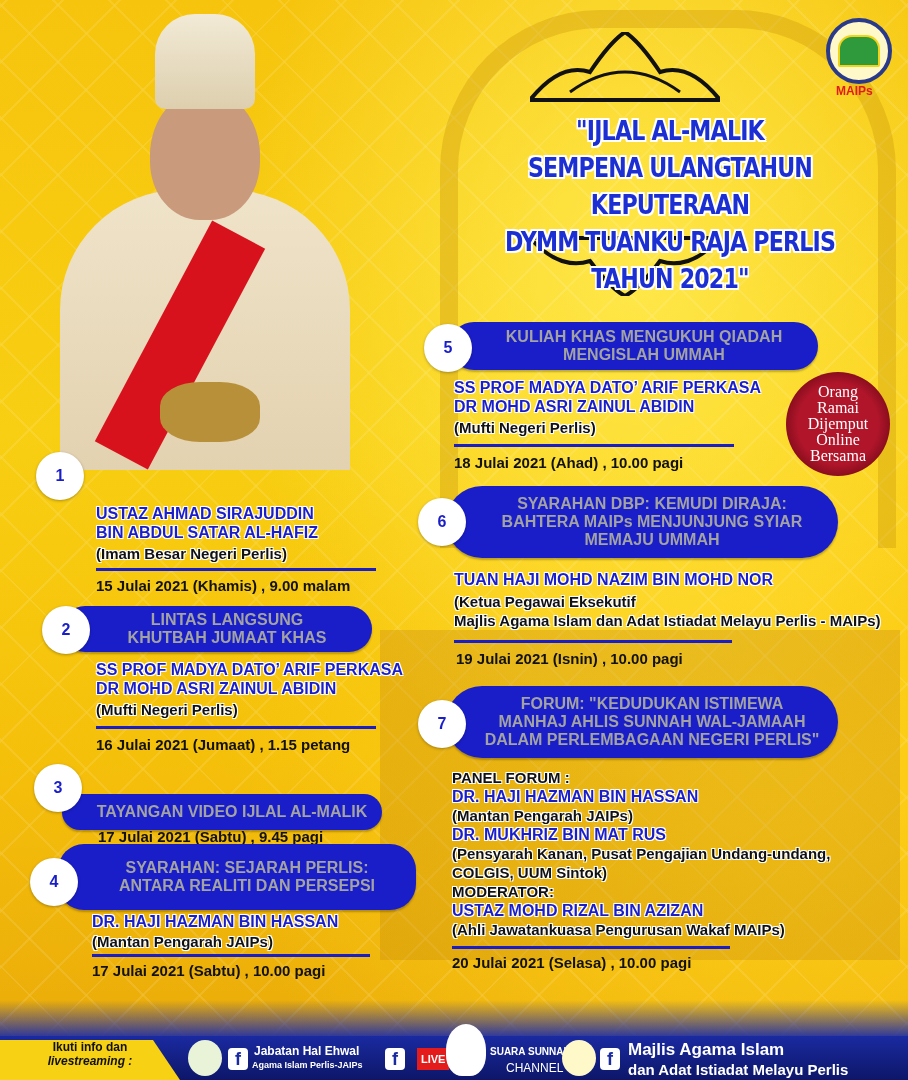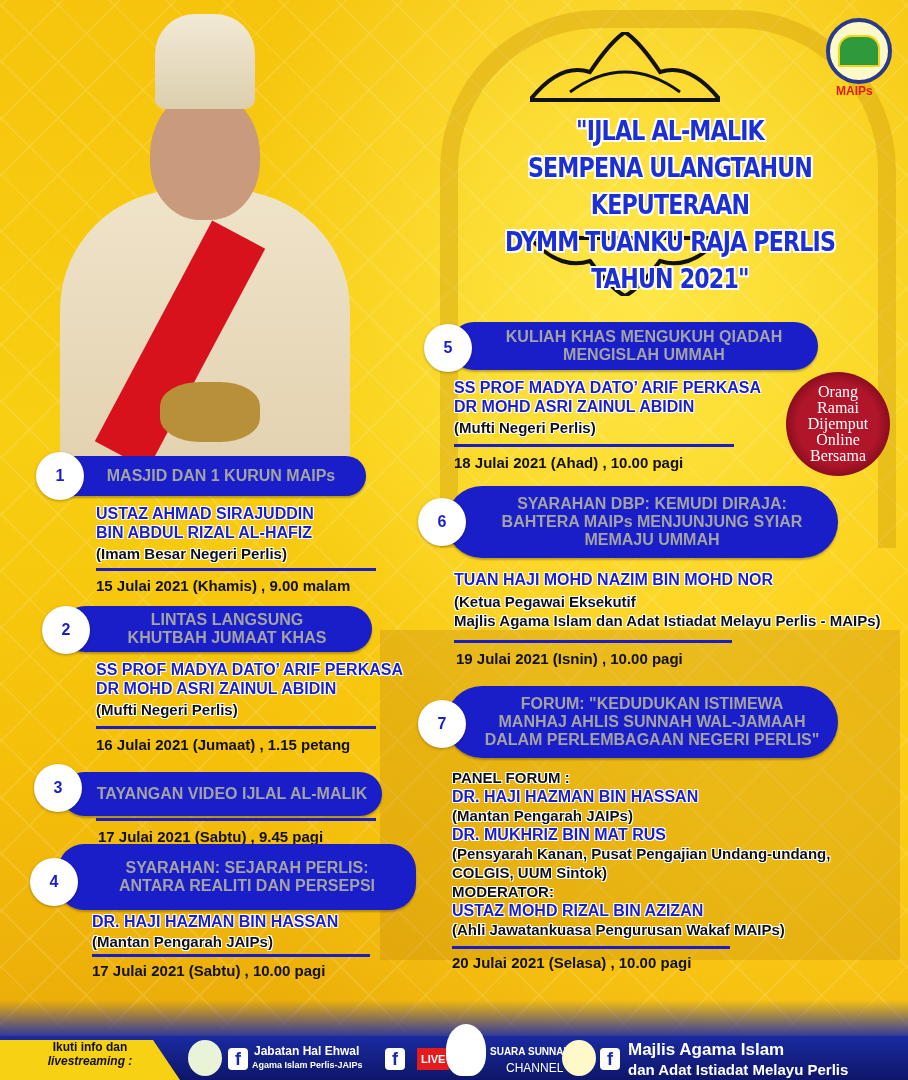--- a/index.html
+++ b/index.html
@@ -81,46 +81,43 @@
   <div class="seal">
     <div>
       <div>Orang</div>
       <div>Ramai</div>
       <div>Dijemput</div>
       <div>Online</div>
       <div>Bersama</div>
     </div>
   </div>
 
-  <div class="pill" style="left:56px;top:456px;width:290px;height:40px;padding-left:20px;">
-      <span>MASJID DAN 1 KURUN MAIPs</span>
-    </div>
   <div class="num" style="left:36px;top:452px;">1</div>
   <div class="speaker" style="left:96px;top:504px;">
       <div>USTAZ AHMAD SIRAJUDDIN</div>
-      <div>BIN ABDUL RIZAL AL-HAFIZ</div>
+      <div>BIN ABDUL SATAR AL-HAFIZ</div>
     </div>
   <div class="role" style="left:96px;top:544px;">(Imam Besar Negeri Perlis)</div>
   <div class="rule" style="left:96px;top:568px;width:280px;"></div>
   <div class="date" style="left:96px;top:577px;">15 Julai 2021 (Khamis) , 9.00 malam</div>
 
   <div class="pill" style="left:62px;top:606px;width:290px;height:46px;flex-direction:column;padding-left:20px;">
       <span>LINTAS LANGSUNG</span>
       <span>KHUTBAH JUMAAT KHAS</span>
     </div>
   <div class="num" style="left:42px;top:606px;">2</div>
   <div class="speaker" style="left:96px;top:660px;">
       <div>SS PROF MADYA DATO’ ARIF PERKASA</div>
       <div>DR MOHD ASRI ZAINUL ABIDIN</div>
     </div>
   <div class="role" style="left:96px;top:700px;">(Mufti Negeri Perlis)</div>
   <div class="rule" style="left:96px;top:726px;width:280px;"></div>
   <div class="date" style="left:96px;top:736px;">16 Julai 2021 (Jumaat) , 1.15 petang</div>
 
-  <div class="pill" style="left:62px;top:772px;width:300px;height:44px;padding-left:20px;">
+  <div class="pill" style="left:62px;top:794px;width:300px;height:36px;padding-left:20px;">
       <span>TAYANGAN VIDEO IJLAL AL-MALIK</span>
     </div>
   <div class="num" style="left:34px;top:764px;">3</div>
   <div class="rule" style="left:96px;top:818px;width:280px;"></div>
   <div class="date" style="left:98px;top:828px;">17 Julai 2021 (Sabtu) , 9.45 pagi</div>
 
   <div class="pill" style="left:58px;top:844px;width:338px;height:66px;flex-direction:column;padding-left:20px;">
       <span>SYARAHAN: SEJARAH PERLIS:</span>
       <span>ANTARA REALITI DAN PERSEPSI</span>
     </div>

